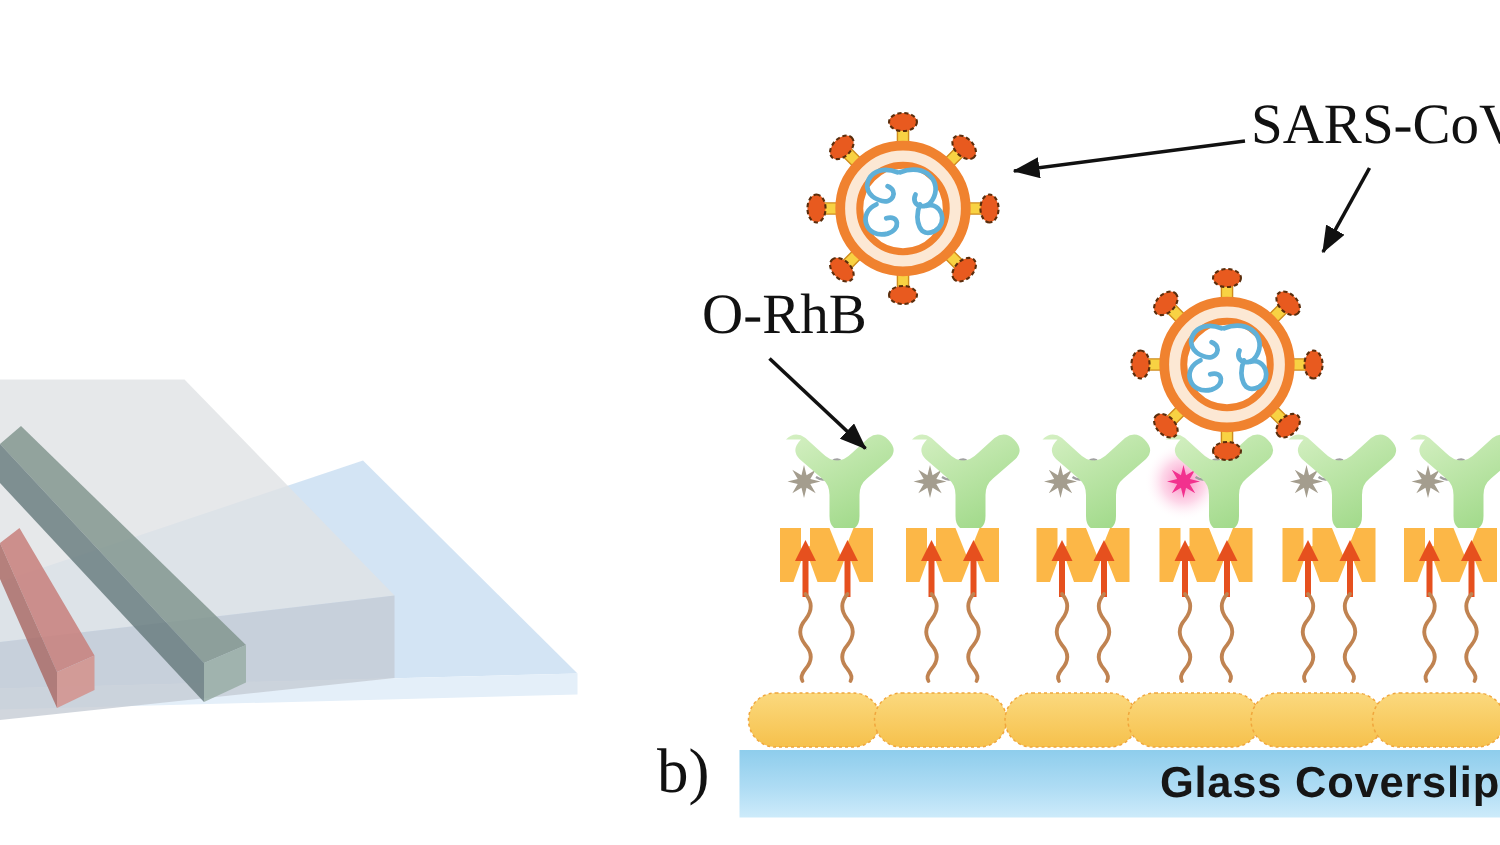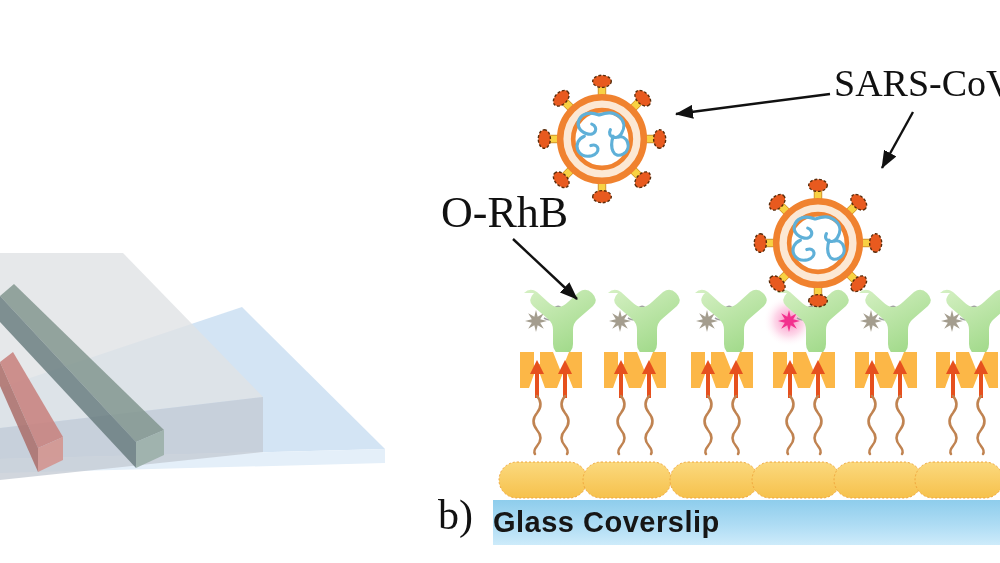--- a/index.html
+++ b/index.html
@@ -6,24 +6,24 @@
   .stage{
     position:relative;width:1000px;height:563px;background:#ffffff;
     overflow:hidden;font-family:"Liberation Sans",sans-serif;
   }
   .art{position:absolute;left:0;top:0;width:1000px;height:563px;display:block;}
   .lbl-serif{
     position:absolute;color:#111;font-family:"Liberation Serif",serif;
     white-space:nowrap;line-height:1;
   }
   .lbl-virus{left:834px;top:64px;font-size:38px;}
-  .lbl-probe{left:441px;top:191px;font-size:44px;}
+  .lbl-probe{left:468px;top:191px;font-size:38px;}
   .lbl-panel{left:438px;top:494px;font-size:42px;}
   .lbl-glass{
-    position:absolute;left:493px;top:506px;width:507px;text-align:left;
+    position:absolute;left:493px;top:506px;width:507px;text-align:right;
     font-size:29px;font-weight:700;color:#161616;letter-spacing:0.5px;
     font-family:"Liberation Sans",sans-serif;white-space:nowrap;
   }
   
   .unit .star{fill:var(--star-gray,#a49d8e);}
   .unit.lit .star{fill:var(--star-pink,#f2318e);}
   .unit .glow{display:none;}
   .unit.lit .glow{display:block;}
 </style>
 </head>

